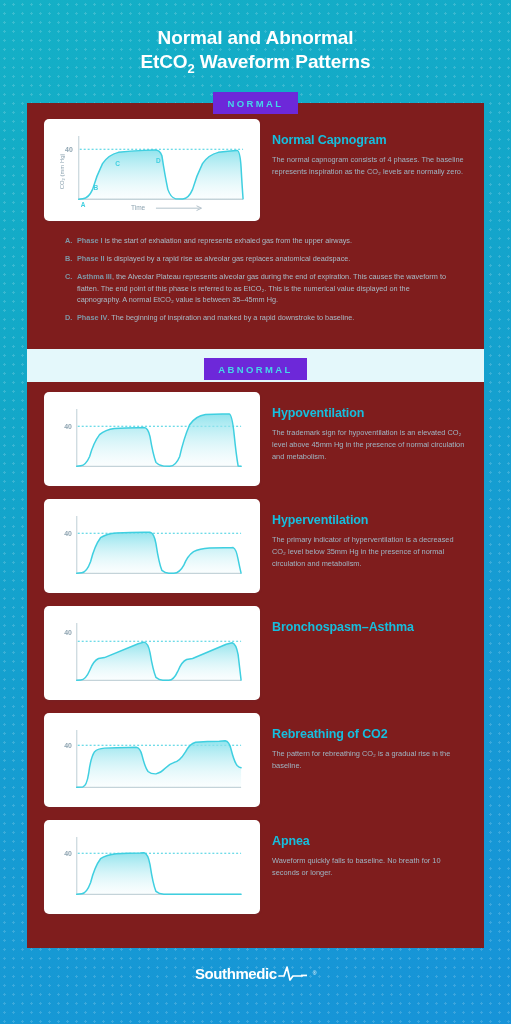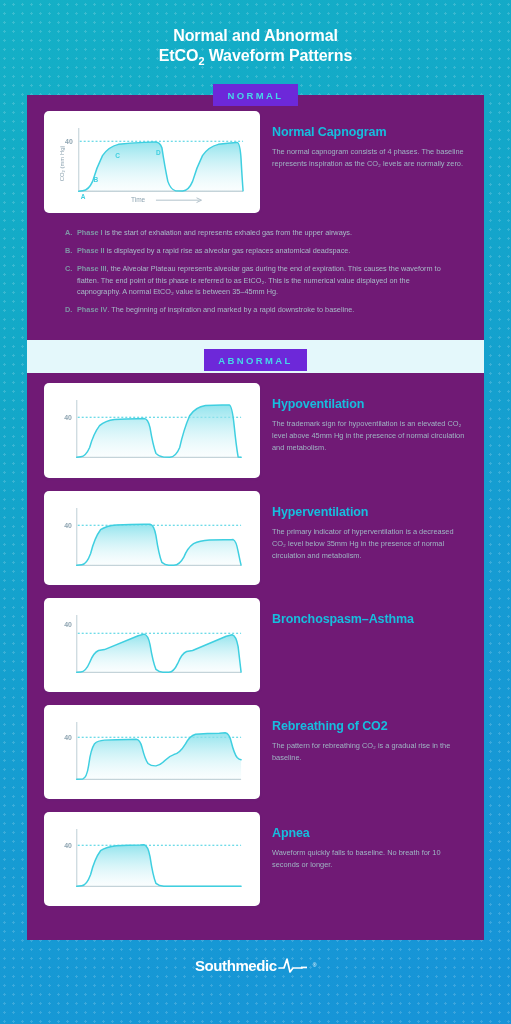--- a/index.html
+++ b/index.html
@@ -20,21 +20,21 @@
     background-size: 9px 9px;
     pointer-events: none;
   }
 
   .page { position: relative; z-index: 2; }
 
   
   .header { padding: 26px 20px 14px; text-align: center; }
   .header h1 {
     color: #ffffff;
-    font-size: 16px;
+    font-size: 19px;
     line-height: 1.28;
     font-weight: bold;
     letter-spacing: -0.1px;
   }
   .header h1 .l2 { display: block; }
   sub { font-size: 0.68em; }
 
   
   .badge-wrap { text-align: center; }
   .badge {
@@ -42,21 +42,21 @@
     background: #6d28d9;
     color: #45d7e8;
     font-size: 9.5px;
     font-weight: bold;
     letter-spacing: 2.4px;
     padding: 6px 14px 5px;
   }
 
   
   .panel {
-    background: #701a75;
+    background: #7f1d1d;
     margin: 0 27px;
     padding: 12px 0 14px;
   }
   .panel.normal { padding-top: 16px; }
   .panel.abnormal-body { padding-top: 10px; padding-bottom: 34px; }
 
   .badge-in-panel { padding: 9px 0 2px; background: #e4f8fb; margin: 0 27px; }
 
   
   .row {
@@ -178,21 +178,21 @@
       <div class="phase">
         <span class="key">A.</span>
         <span class="txt"><b>Phase I</b><span> is the start of exhalation and represents exhaled gas from the upper airways.</span></span>
       </div>
       <div class="phase">
         <span class="key">B.</span>
         <span class="txt"><b>Phase II</b><span> is displayed by a rapid rise as alveolar gas replaces anatomical deadspace.</span></span>
       </div>
       <div class="phase">
         <span class="key">C.</span>
-        <span class="txt"><b>Phase III</b><span>, the Alveolar Plateau represents alveolar gas during the end of expiration. This causes the waveform to flatten. The end point of this phase is referred to as EtCO₂. This is the numerical value displayed on the capnography. A normal EtCO₂ value is between 35–45mm Hg.</span></span>
+        <span class="txt"><b>Asthma III</b><span>, the Alveolar Plateau represents alveolar gas during the end of expiration. This causes the waveform to flatten. The end point of this phase is referred to as EtCO₂. This is the numerical value displayed on the capnography. A normal EtCO₂ value is between 35–45mm Hg.</span></span>
       </div>
       <div class="phase">
         <span class="key">D.</span>
         <span class="txt"><b>Phase IV</b><span>. The beginning of inspiration and marked by a rapid downstroke to baseline.</span></span>
       </div>
     </div>
   </div>
 
   <div class="badge-in-panel" style="text-align:center;">
     <span class="badge">ABNORMAL</span>

